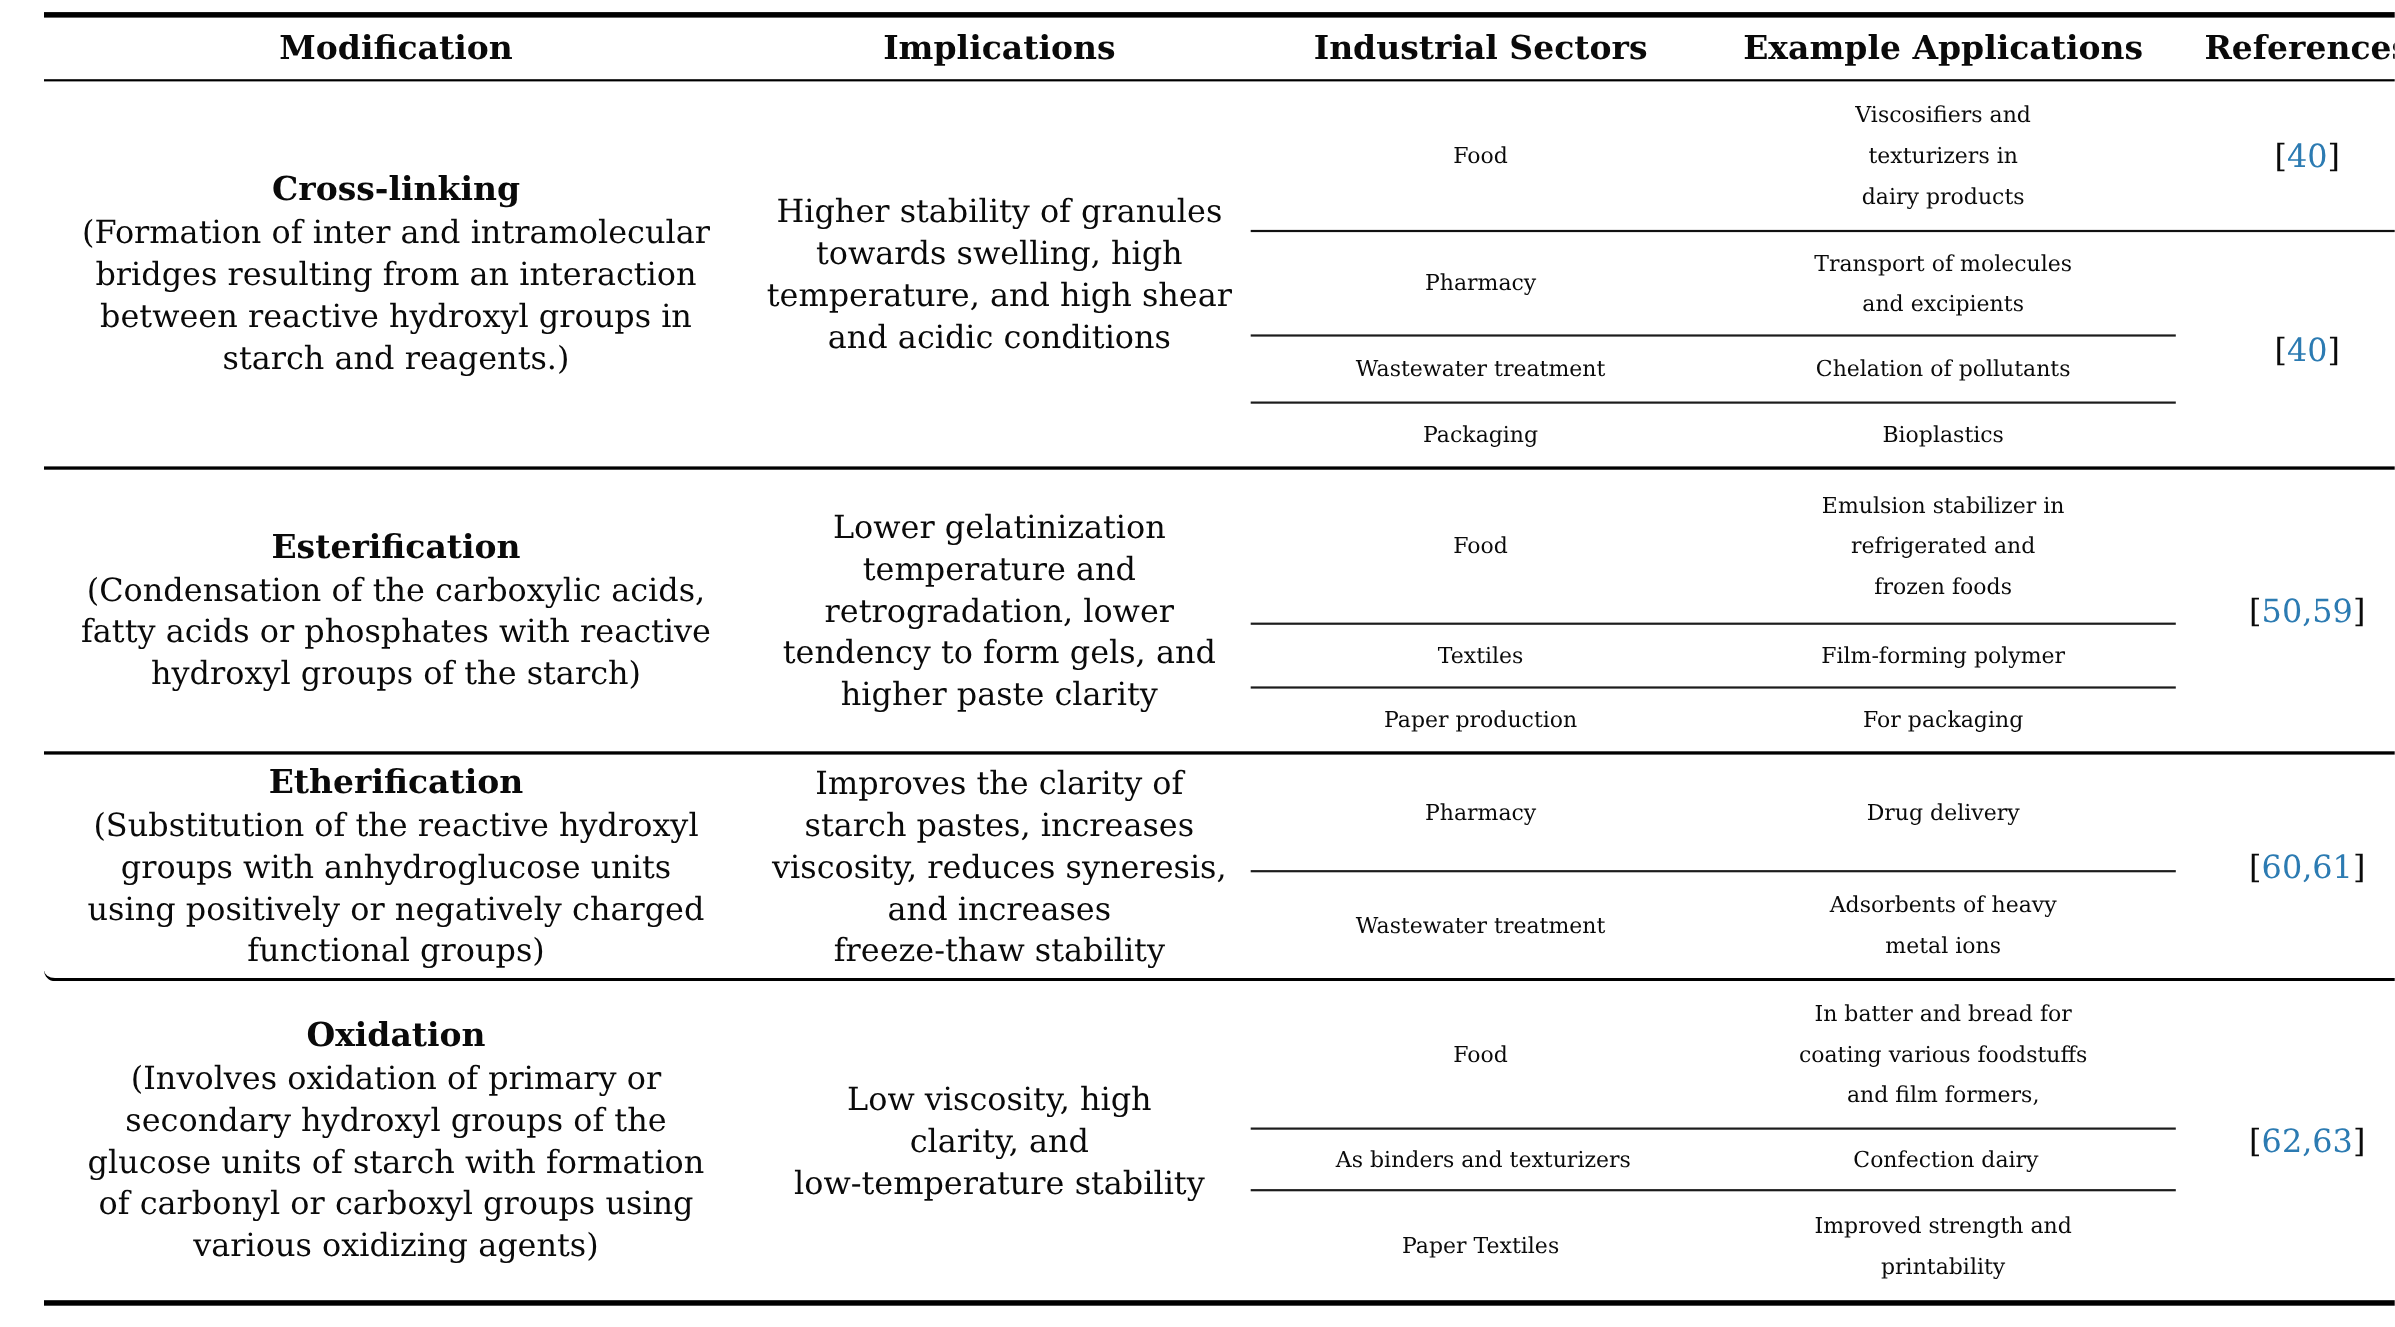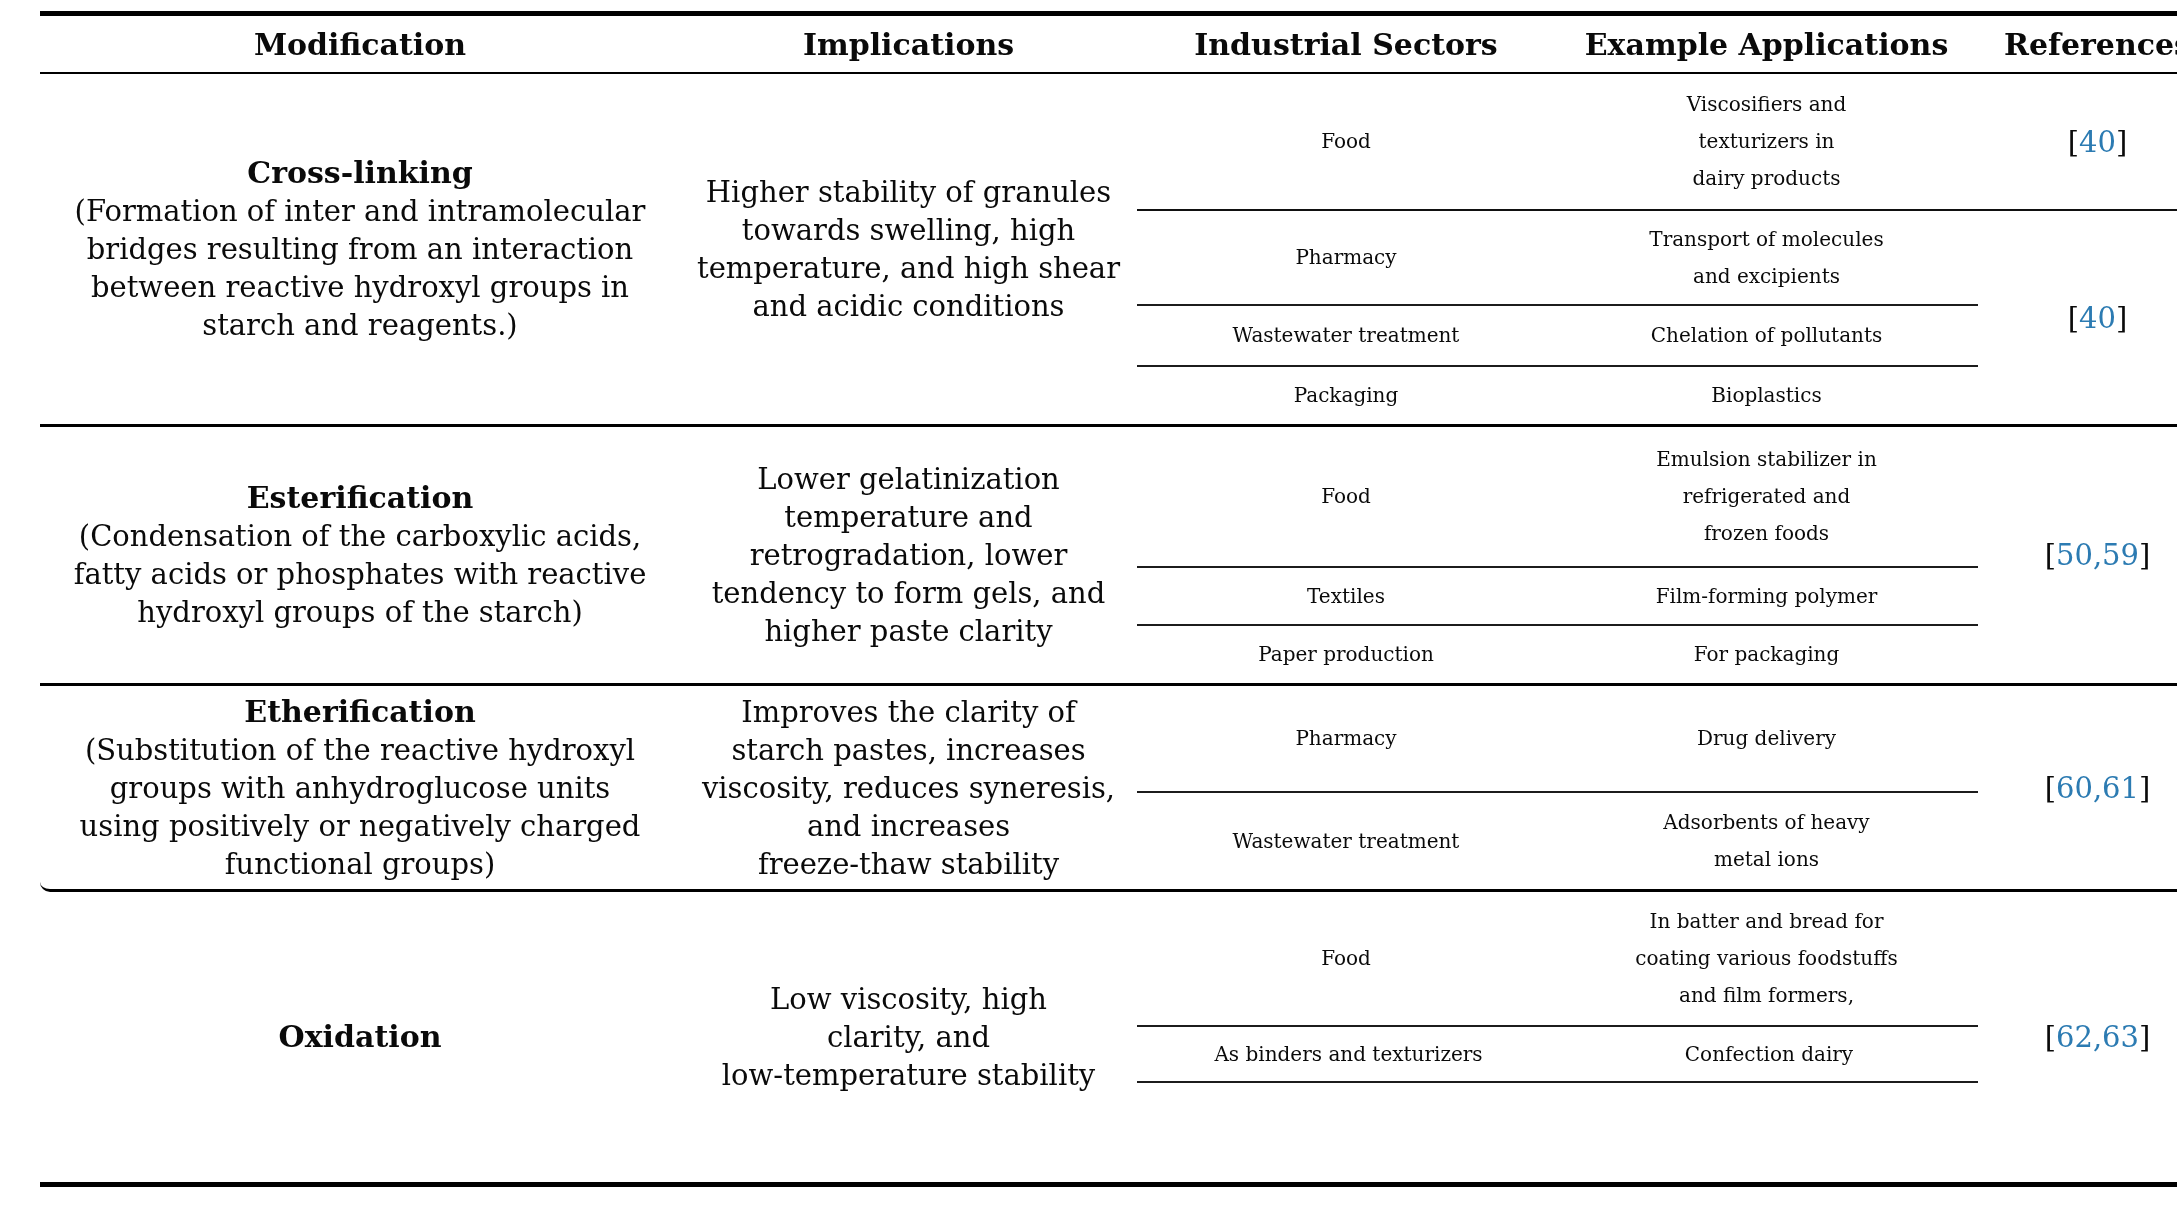--- a/index.html
+++ b/index.html
@@ -188,37 +188,47 @@
               <span class="num">60,61</span>
               <span>]</span>
           </div>
         </div>
       </div>
     </div>
 
     <div class="row section s3 last">
       <div class="cell c-mod mod-block">
         <div class="mod-title">Oxidation</div>
+        <div class="mod-desc">(Involves oxidation of primary or
+secondary hydroxyl groups of the
+glucose units of starch with formation
+of carbonyl or carboxyl groups using
+various oxidizing agents)</div>
       </div>
       <div class="cell c-impl impl">Low viscosity, high
 clarity, and
 low-temperature stability</div>
       <div class="c-right">
         <div class="band band-fill">
           <div class="subrows subrows-col">
             <div class="subrow divided r0">
               <div class="cell c-sector sector">Food</div>
               <div class="cell c-app app">In batter and bread for
 coating various foodstuffs
 and film formers,</div>
             </div>
             <div class="subrow divided r1">
               <div class="cell c-app app">As binders and texturizers</div>
               <div class="cell c-sector sector">Confection dairy</div>
             </div>
+            <div class="subrow fill">
+              <div class="cell c-sector sector">Paper Textiles</div>
+              <div class="cell c-app app">Improved strength and
+printability</div>
+            </div>
           </div>
           <div class="cell c-ref ref">
             <span>[</span>
               <span class="num">62,63</span>
               <span>]</span>
           </div>
         </div>
       </div>
     </div>
 

